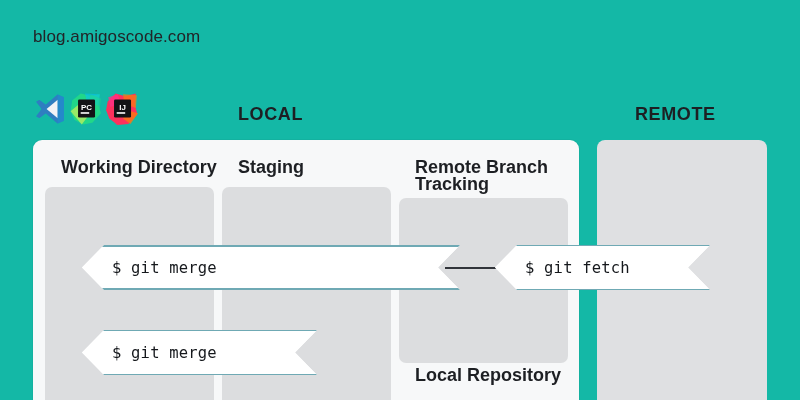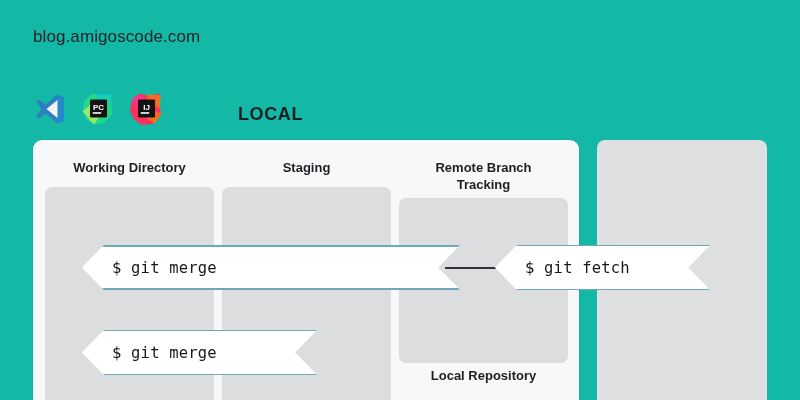--- a/index.html
+++ b/index.html
@@ -49,21 +49,21 @@
     color: transparent;
     -webkit-text-fill-color: transparent;
   }
 
   
   .ide-row {
     position: absolute;
     left: 33px;
     top: 92px;
     display: flex;
-    gap: 14px;
+    gap: 2px;
     align-items: center;
   }
   .ide-icon { width: 34px; height: 34px; display: block; }
 
   
   .zone-title {
     position: absolute;
     font-size: 18px;
     font-weight: 700;
     color: #1d1f23;
@@ -85,24 +85,23 @@
     box-shadow: 0 0 0 1px rgba(0,0,0,0.035);
   }
 
   .col {
     position: absolute;
     top: 0;
     height: 100%;
   }
   .col-label {
     position: absolute;
-    left: 0;
+    left: 16px;
     width: 100%;
-    text-align: center;
-    font-size: 13px;
+    font-size: 18px;
     font-weight: 700;
     color: #1d1f23;
     line-height: 17px;
     white-space: pre-line;
   }
   .col-label.top    { top: 19px; }
   .col-label.bottom { bottom: 31px; }
 
   .col-box {
     position: absolute;
@@ -235,20 +234,21 @@
       <path d="M2 34 L20 20 L40 42 L22 62 Z" fill="#fe315d" opacity="0.65"></path>
       <path d="M40 34 L62 40 L48 60 L34 50 Z" fill="#f97a12" opacity="0.8"></path>
       <path d="M6 10 L24 4 L30 22 L10 28 Z" fill="#ff318c" opacity="0.7"></path>
       <rect x="17" y="14" width="32" height="34" rx="2.5" fill="#131316"></rect>
       <text x="33" y="33" font-family="Liberation Sans, sans-serif" font-size="15" font-weight="700" fill="#ffffff" text-anchor="middle">IJ</text>
       <rect x="22" y="38" width="16" height="3" fill="#ffffff"></rect>
     </svg>
   </div>
 
   <div class="zone-title local">LOCAL</div>
+  <div class="zone-title remote">REMOTE</div>
 
   <div class="local-panel">
     <div class="col wd">
       <div class="col-label top">Working Directory</div>
       <div class="col-box"></div>
     </div>
 
     <div class="col stg">
       <div class="col-label top">Staging</div>
       <div class="col-box"></div>

